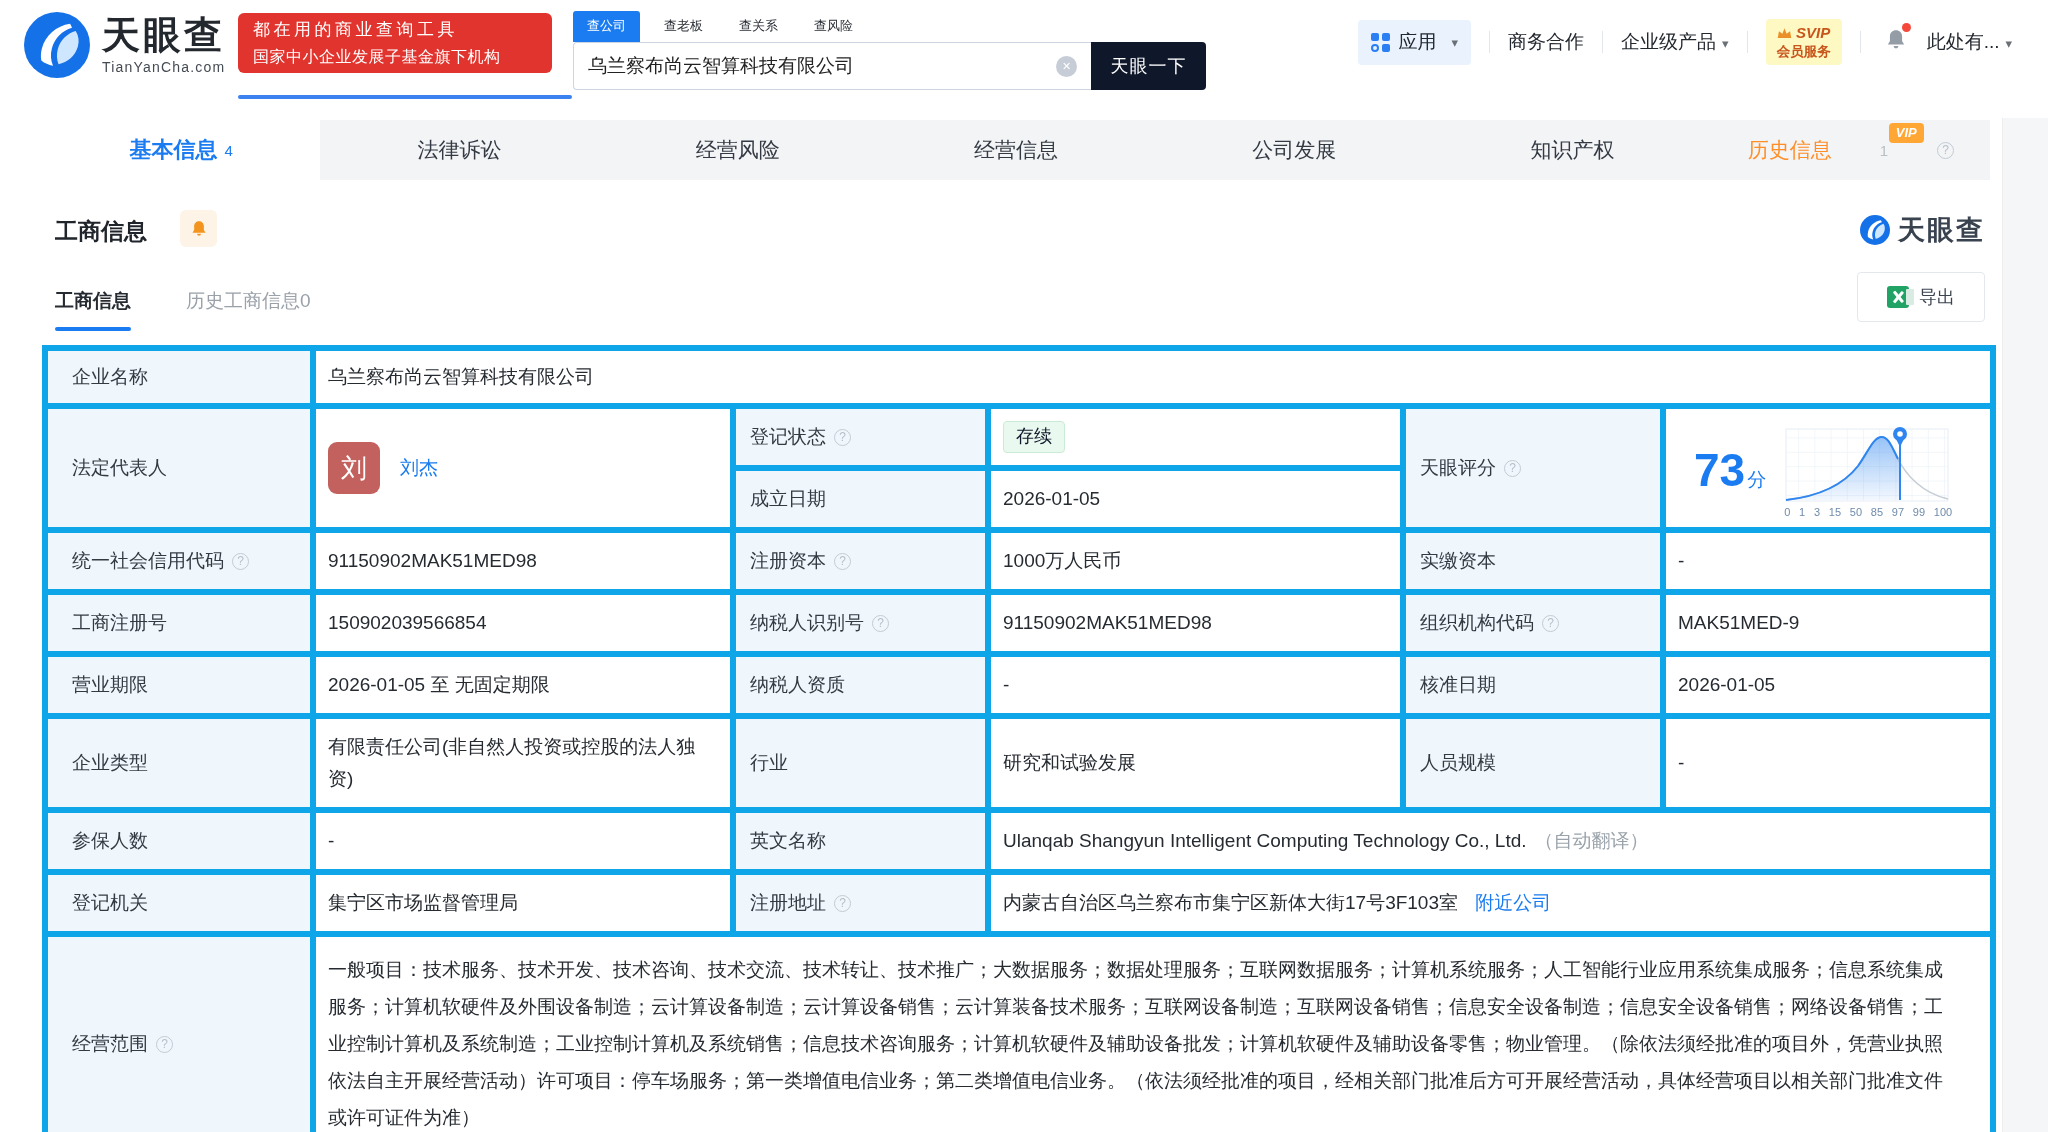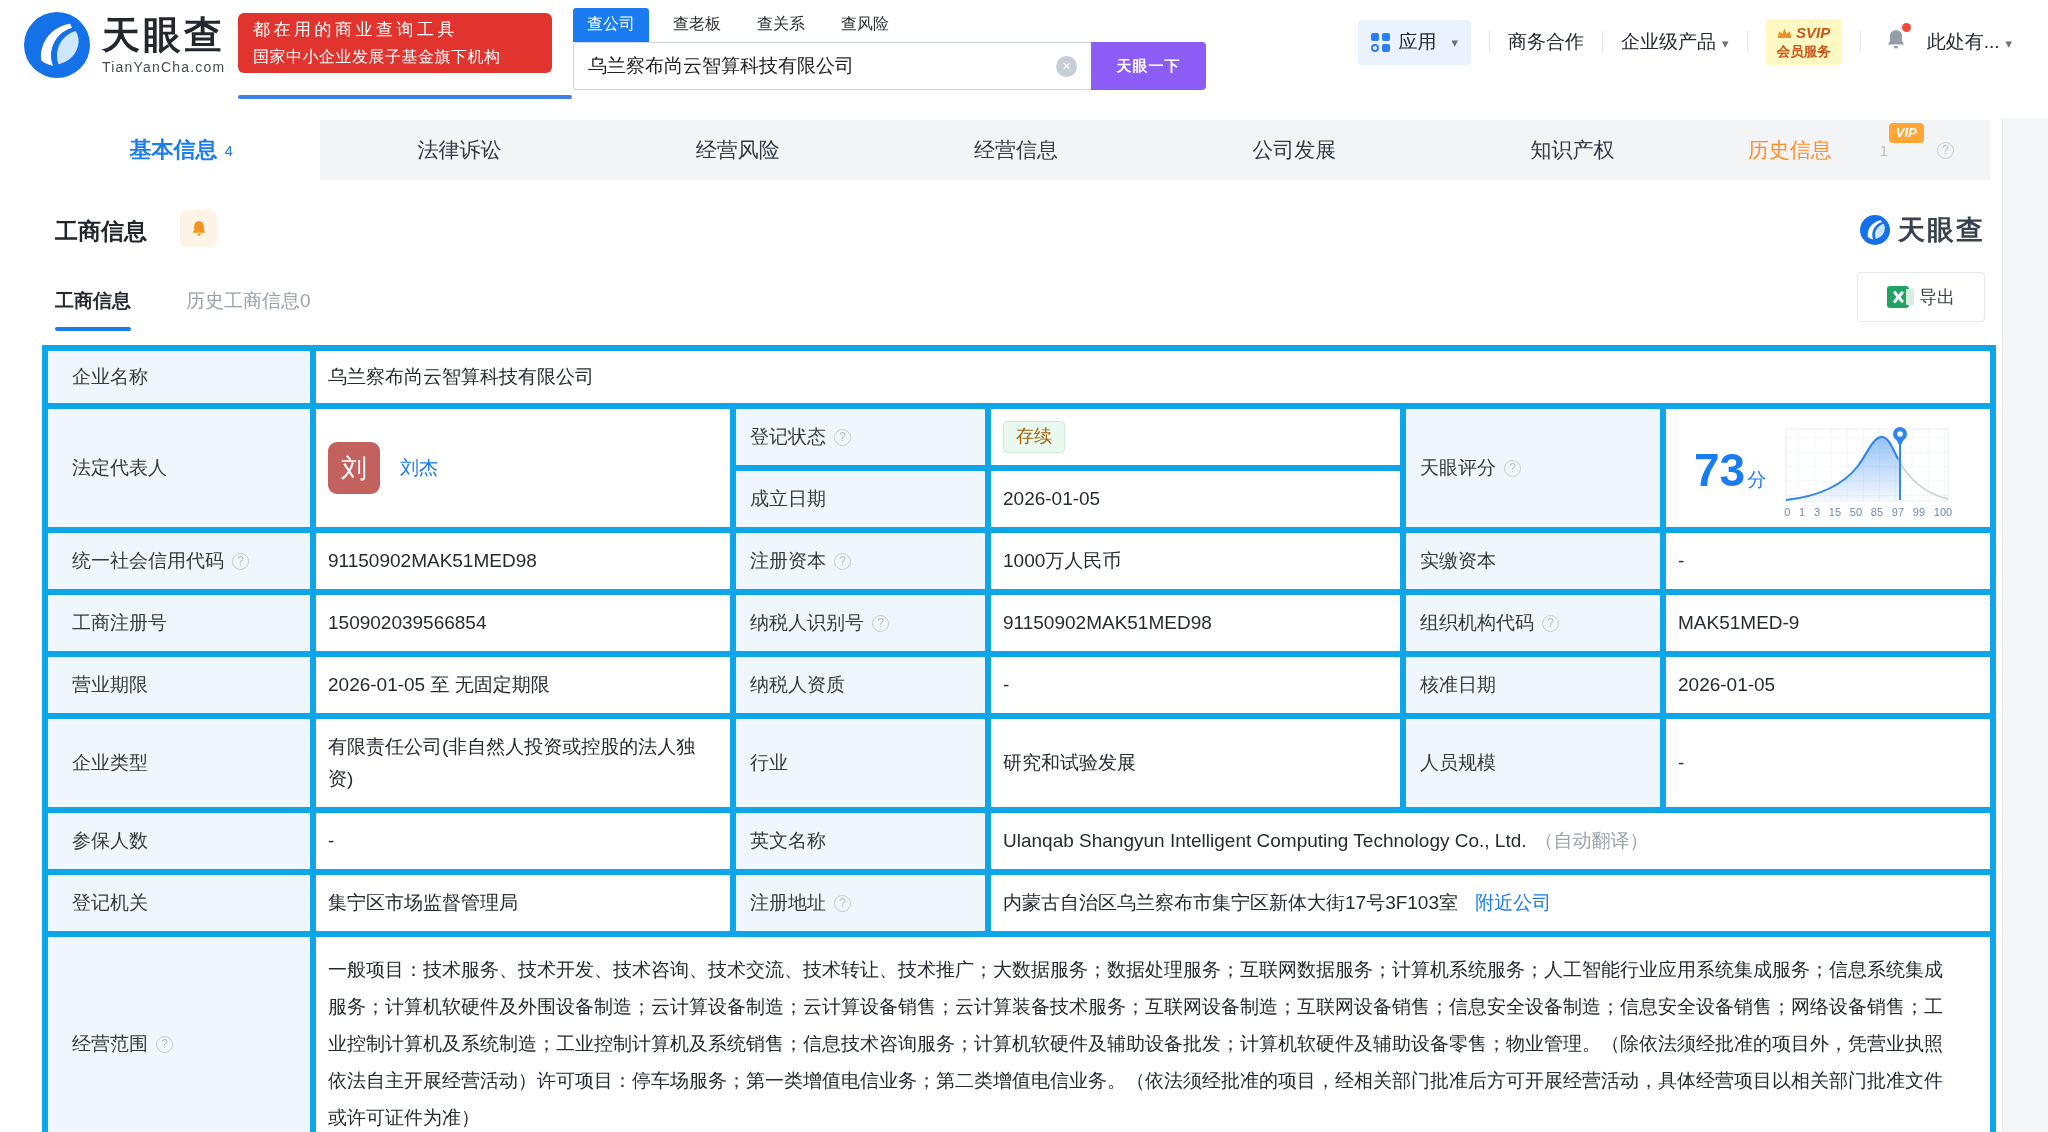--- a/index.html
+++ b/index.html
@@ -16,32 +16,32 @@
   .brand-domain { font-size:14px; color:#454b52; letter-spacing:1.2px; margin-top:6px; }
 
   .red-badge { position:absolute; left:238px; top:13px; width:314px; height:60px; background:#e2342e;
     border-radius:6px; color:#fff; display:flex; flex-direction:column; justify-content:center; padding:0 15px; }
   .red-badge .l1 { font-size:17px; letter-spacing:3.5px; }
   .red-badge .l2 { font-size:16px; letter-spacing:.5px; margin-top:6px; }
   .accent-line { position:absolute; left:238px; top:95px; width:334px; height:4px; background:#3b82f0; border-radius:2px; }
 
   .search-block { position:absolute; left:573px; top:8px; }
   .search-tabs { display:flex; align-items:flex-end; height:34px; }
-  .s-tab { font-size:16px; color:#2a2f36; margin-right:36px; padding-bottom:7px; cursor:pointer;margin-top:44px; }
+  .s-tab { font-size:13px; color:#2a2f36; margin-right:36px; padding-bottom:7px; cursor:pointer;margin-top:44px; }
   .s-tab.active { background:#1a7cf0; color:#fff; padding:6px 14px 7px; border-radius:3px 3px 0 0; margin-right:24px; }
   .search-row { display:flex; }
   .input-wrap { position:relative; width:518px; }
   .search-input { width:518px; height:48px; border:1px solid #ccd5e0; border-right:none; border-radius:4px 0 0 4px;
     font-size:19px; color:#222; padding:0 48px 0 14px; outline:none; font-family:inherit; }
   .clear-btn { position:absolute; right:14px; top:14px; width:21px; height:21px; border-radius:50%; background:#c7cdd6;
     cursor:pointer; }
   .clear-btn::after { content:"✕"; position:absolute; left:0; top:0; width:21px; height:21px; line-height:21px;
     text-align:center; color:#fff; font-size:11px; }
-  .search-btn { width:115px; height:48px; background:#8b5cf6; color:#fff; font-size:15px; border:none;
-    border-radius:0 4px 4px 0; cursor:pointer; font-family:inherit; letter-spacing:1px;font-weight:bold; }
+  .search-btn { width:115px; height:48px; background:#0f172a; color:#fff; font-size:18px; border:none;
+    border-radius:0 4px 4px 0; cursor:pointer; font-family:inherit; letter-spacing:1px; }
 
   .header-right { position:absolute; right:36px; top:18px; height:48px; display:flex; align-items:center; }
   .apps-chip { display:flex; align-items:center; gap:9px; background:#e9f2fd; border-radius:4px; height:45px;
     padding:0 13px; cursor:pointer; }
   .apps-grid { width:19px; height:19px; display:grid; grid-template-columns:8px 8px; grid-template-rows:8px 8px; gap:3px; }
   .apps-grid i { background:#2b7ff2; border-radius:2px; }
   .apps-grid i.o { background:transparent; border:2px solid #2b7ff2; border-radius:50%; }
   .apps-label { font-size:19px; color:#23272e; }
   .caret { display:inline-block; margin-left:6px; color:#6b7076; font-size:13px; }
   .caret::after { content:"▾"; }
@@ -94,21 +94,21 @@
   table.info { position:absolute; left:42px; top:345px; width:1948px; border-collapse:collapse; table-layout:fixed; }
   table.info td { border:6px solid #0ea5e9; font-size:19px; vertical-align:middle; }
   td.lb { background:#f0f7fc; color:#333a42; padding-left:24px; }
   td.lb.in { padding-left:14px; }
   td.val { background:#fff; padding-left:12px; color:#262b31; }
   tr.h58 td { height:58px; } tr.h62 td { height:62px; } tr.h94 td { height:94px; } tr.h190 td { height:190px; }
   .rep-cell { display:flex; align-items:center; gap:20px; }
   .avatar { width:52px; height:52px; background:#c3615f; border-radius:9px; color:#fff; font-size:26px;
     display:flex; align-items:center; justify-content:center; }
   .lnk { color:#1a7cf0; cursor:pointer; text-decoration:none; }
-  .status-badge { display:inline-block; background:#eaf9ef; border:1px solid #c9ecd4; color:#a16207; font-size:18px;
+  .status-badge { display:inline-block; background:#eaf9ef; border:1px solid #c9ecd4; color:#0f172a; font-size:18px;
     padding:4px 12px; border-radius:4px; line-height:1.2; }
   .note { color:#9aa3ab; margin-left:8px; }
   .scope { line-height:37px; padding:14px 40px 14px 0; display:block; text-align:left; }
 
   .score-cell { display:flex; align-items:center; gap:16px; padding:4px 0 0 16px; }
   .score-num { font-size:46px; font-weight:700; color:#1a7cf0; line-height:1; }
   .score-unit { font-size:19px; color:#1a7cf0; margin-left:2px; }
   .chart-box { display:flex; flex-direction:column; width:172px; }
   .ticks { display:flex; justify-content:space-between; font-size:11px; color:#6f8bab; margin-top:1px; padding:0 2px; }
 

